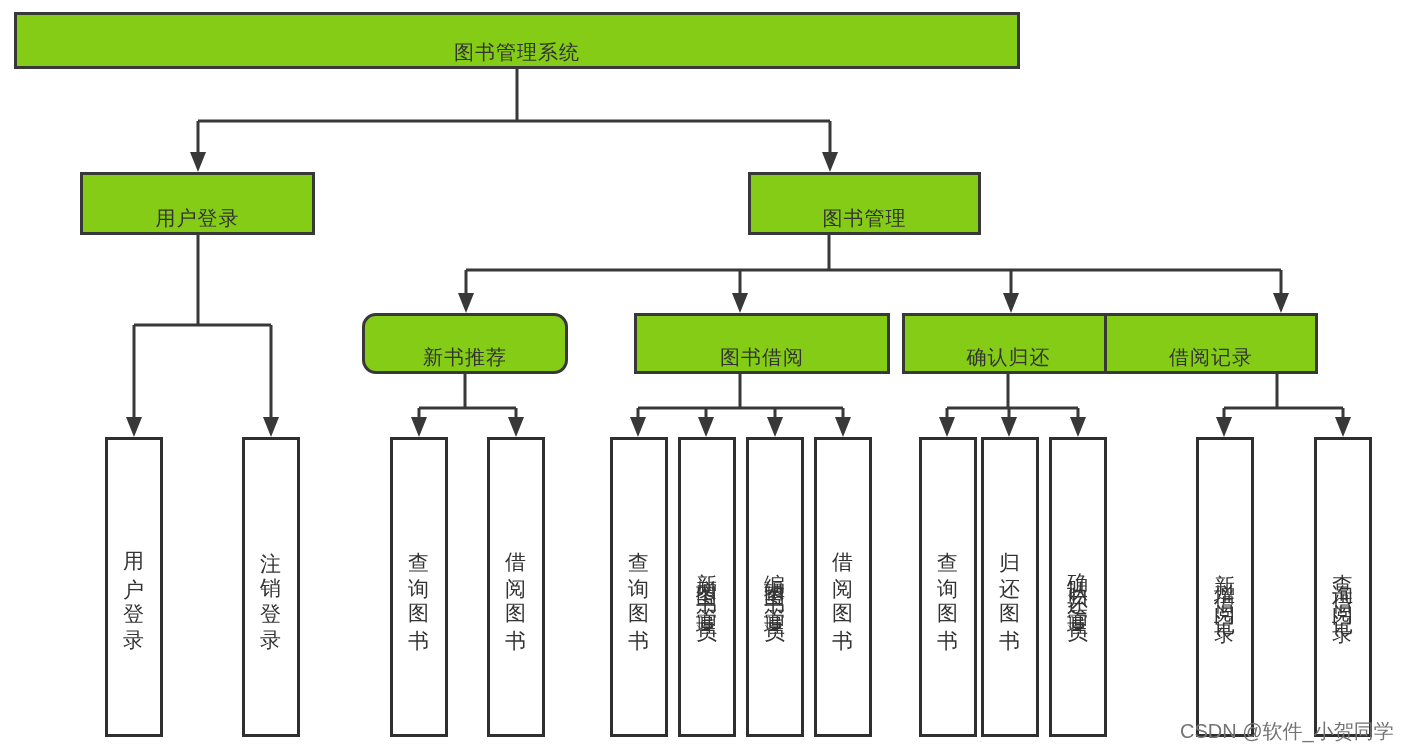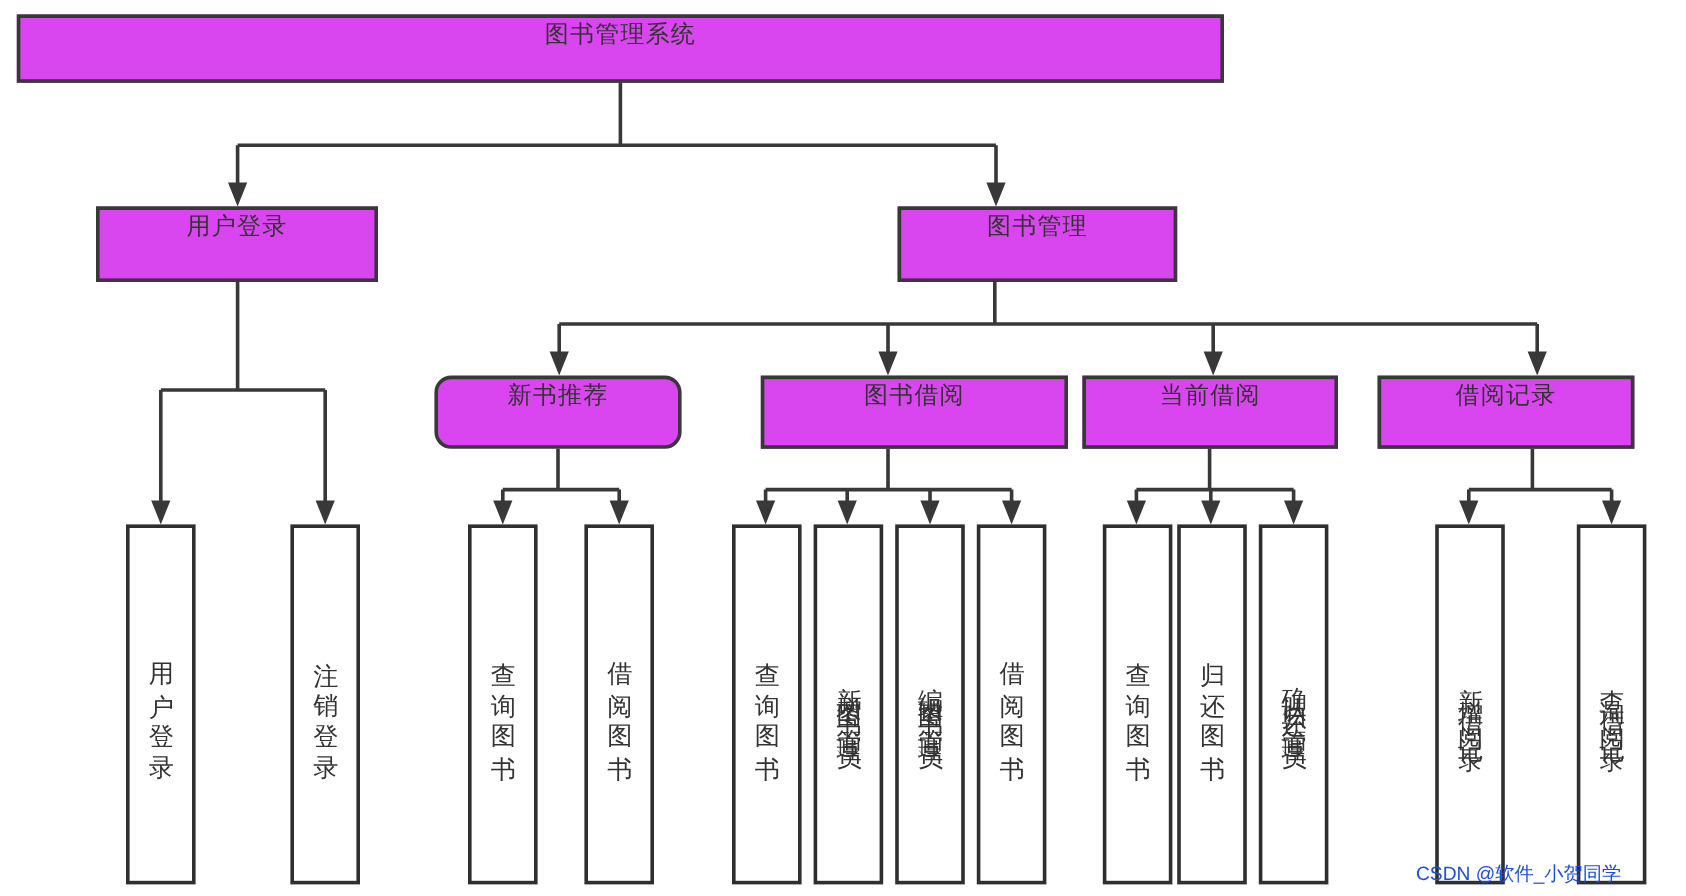--- a/index.html
+++ b/index.html
@@ -12,24 +12,24 @@
     overflow: hidden;
   }
   #wires {
     position: absolute;
     left: 0; top: 0;
     z-index: 1;
   }
   .node {
     position: absolute;
     box-sizing: border-box;
-    background: #d946ef;
+    background: #84cc16;
     border: 3px solid #383838;
     display: flex;
-    align-items: flex-start;
+    align-items: flex-end;
     justify-content: center;
     color: #333333;
     font-size: 20px;
     letter-spacing: 1px;
     z-index: 2;
   }
   .leaf {
     position: absolute;
     box-sizing: border-box;
     background: #ffffff;
@@ -47,22 +47,22 @@
   .vtext {
     writing-mode: vertical-rl;
     text-orientation: mixed;
     line-height: 1;
     white-space: nowrap;
   }
   #watermark {
     position: absolute;
     left: 1180px;
     top: 718px;
-    font-size: 16px;
-    color: #1d4ed8;
+    font-size: 20px;
+    color: #737373;
     z-index: 3;
     white-space: nowrap;
   }
 </style>
 </head>
 <body>
 
 <div id="canvas">
 
   <svg id="wires" width="1405" height="747" viewBox="0 0 1405 747">
@@ -119,23 +119,23 @@
     <span>图书管理</span>
   </div>
 
   <div class="node" style="left:362px; top:313px; width:206px; height:61px;border-radius:14px;">
     <span>新书推荐</span>
   </div>
   <div class="node" style="left:634px; top:313px; width:256px; height:61px;">
     <span>图书借阅</span>
   </div>
   <div class="node" style="left:902px; top:313px; width:213px; height:61px;">
-    <span>当前借阅</span>
+    <span>确认归还</span>
   </div>
-  <div class="node" style="left:1148px; top:313px; width:214px; height:61px;">
+  <div class="node" style="left:1104px; top:313px; width:214px; height:61px;">
     <span>借阅记录</span>
   </div>
 
   <div class="leaf" style="left:105px;">
     <span class="vtext" style="letter-spacing: 26px;">用户登录</span>
   </div>
   <div class="leaf" style="left:242px;">
     <span class="vtext" style="letter-spacing: 26px;">注销登录</span>
   </div>
 

